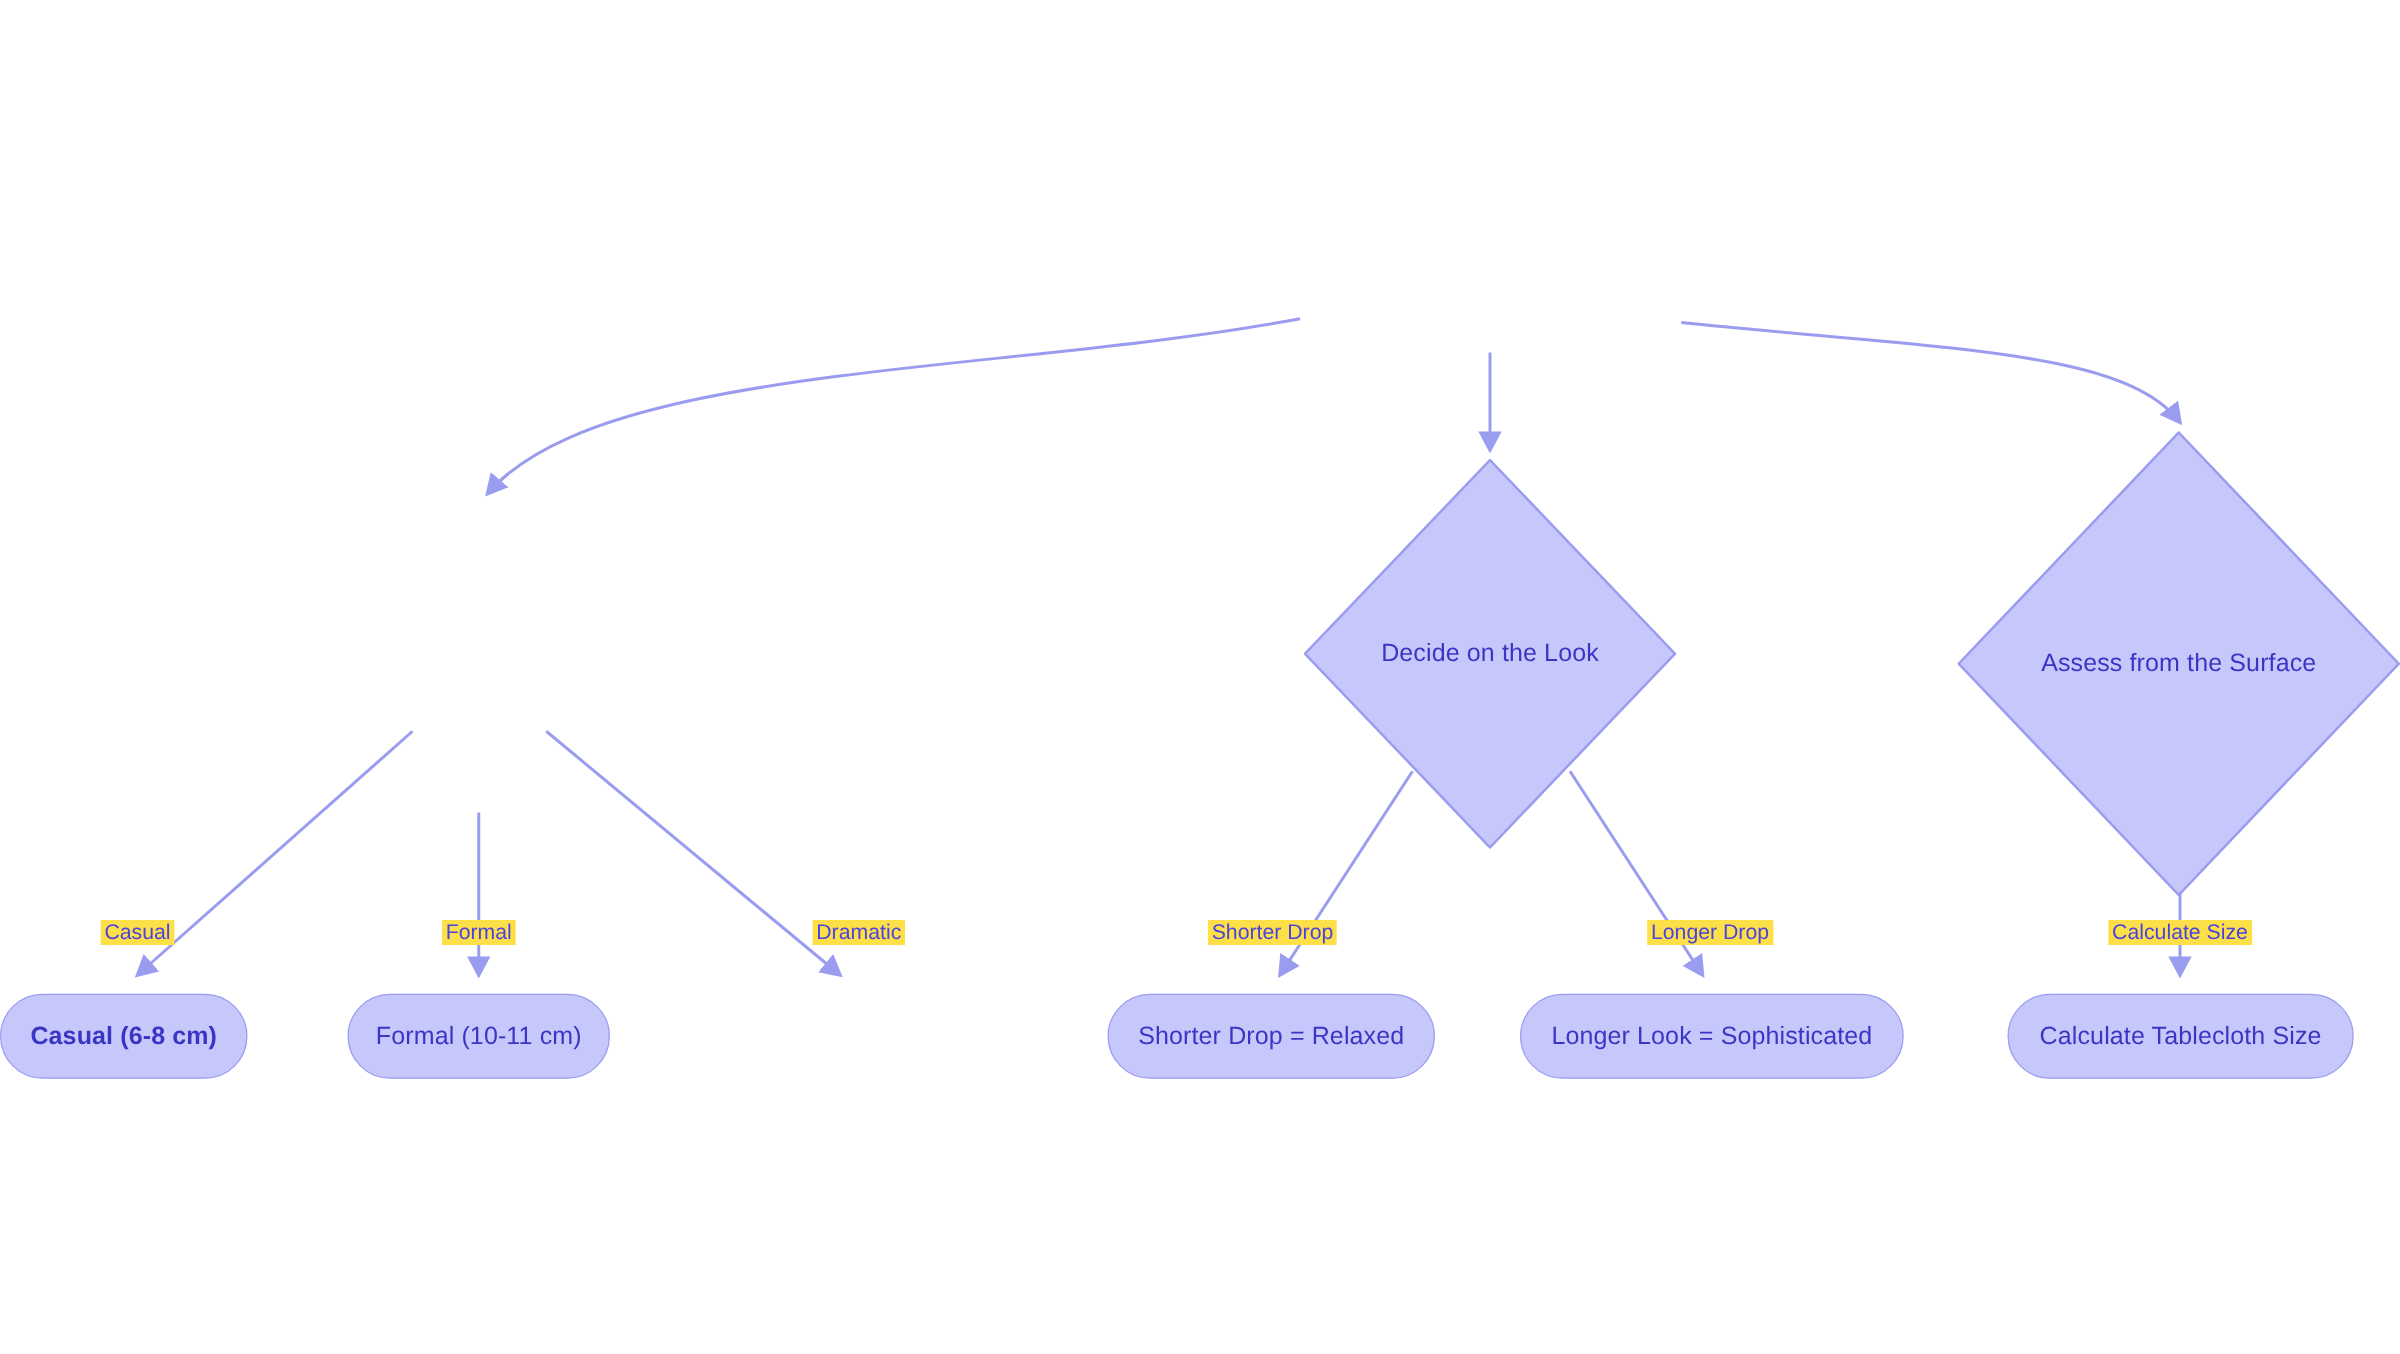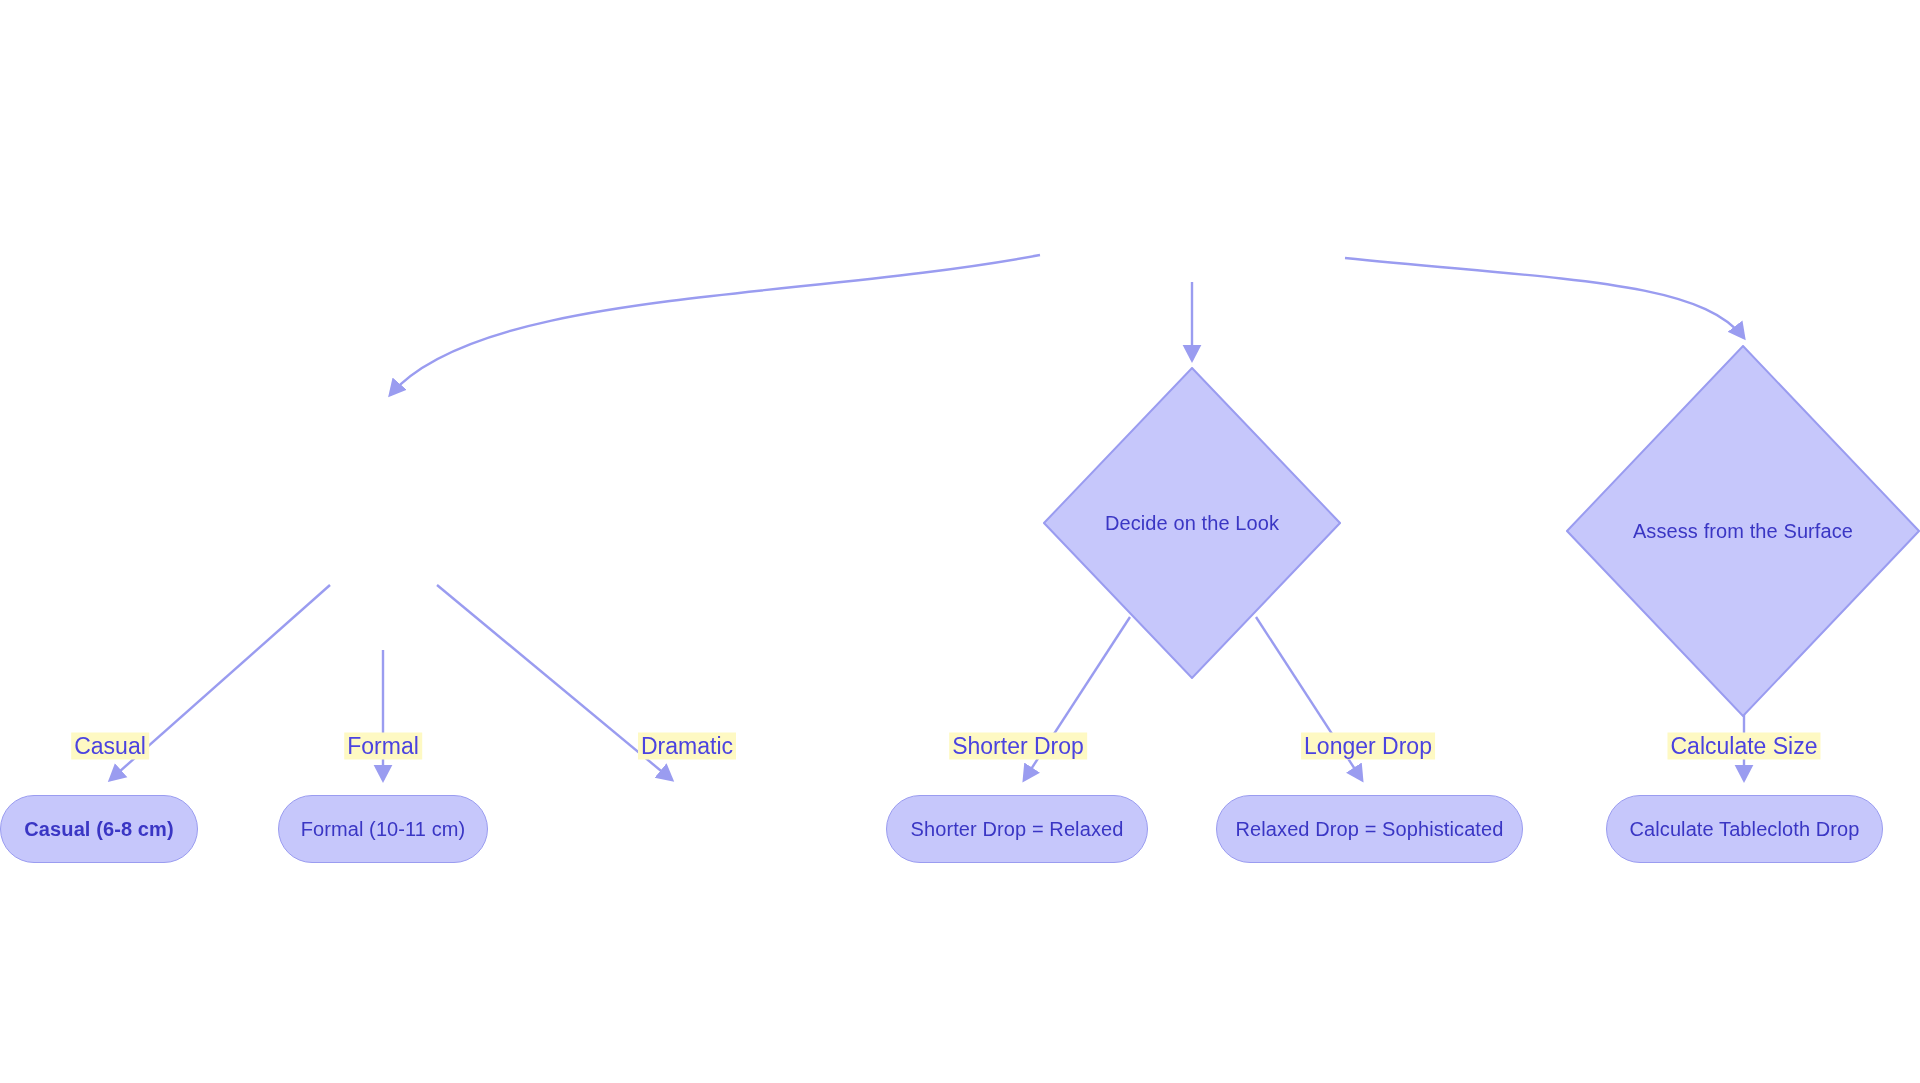--- a/index.html
+++ b/index.html
@@ -57,25 +57,25 @@
   }
   .diamond-label {
     position: relative;
     z-index: 2;
     font-size: 20px;
     color: #3a36c4;
     white-space: nowrap;
   }
   .edge-label {
     position: absolute;
-    font-size: 23px;
+    font-size: 17px;
     color: #4b43e0;
     white-space: nowrap;
     transform: translate(-50%, -50%);
-    background: #fef9c3;
+    background: #fde047;
     padding: 0 3px;
   }
 </style>
 </head>
 <body>
 
 <div id="canvas">
 
   <svg id="edge-layer" viewBox="0 0 1920 1083" width="1920" height="1083" xmlns="http://www.w3.org/2000/svg">
     <defs>
@@ -123,25 +123,25 @@
   <div class="node node-rounded" style="left:278px; top:795px; width:210px; height:68px;">
     <span>Formal (10-11 cm)</span>
   </div>
 
 
   <div class="node node-rounded" style="left:886px; top:795px; width:262px; height:68px;">
     <span>Shorter Drop = Relaxed</span>
   </div>
 
   <div class="node node-rounded" style="left:1216px; top:795px; width:307px; height:68px;">
-    <span>Relaxed Drop = Sophisticated</span>
+    <span>Longer Look = Sophisticated</span>
   </div>
 
   <div class="node node-rounded" style="left:1606px; top:795px; width:277px; height:68px;">
-    <span>Calculate Tablecloth Drop</span>
+    <span>Calculate Tablecloth Size</span>
   </div>
 
   <div class="edge-label" style="left:110px; top:746px;">Casual</div>
 
   <div class="edge-label" style="left:383px; top:746px;">Formal</div>
 
   <div class="edge-label" style="left:687px; top:746px;">Dramatic</div>
 
   <div class="edge-label" style="left:1018px; top:746px;">Shorter Drop</div>
 

